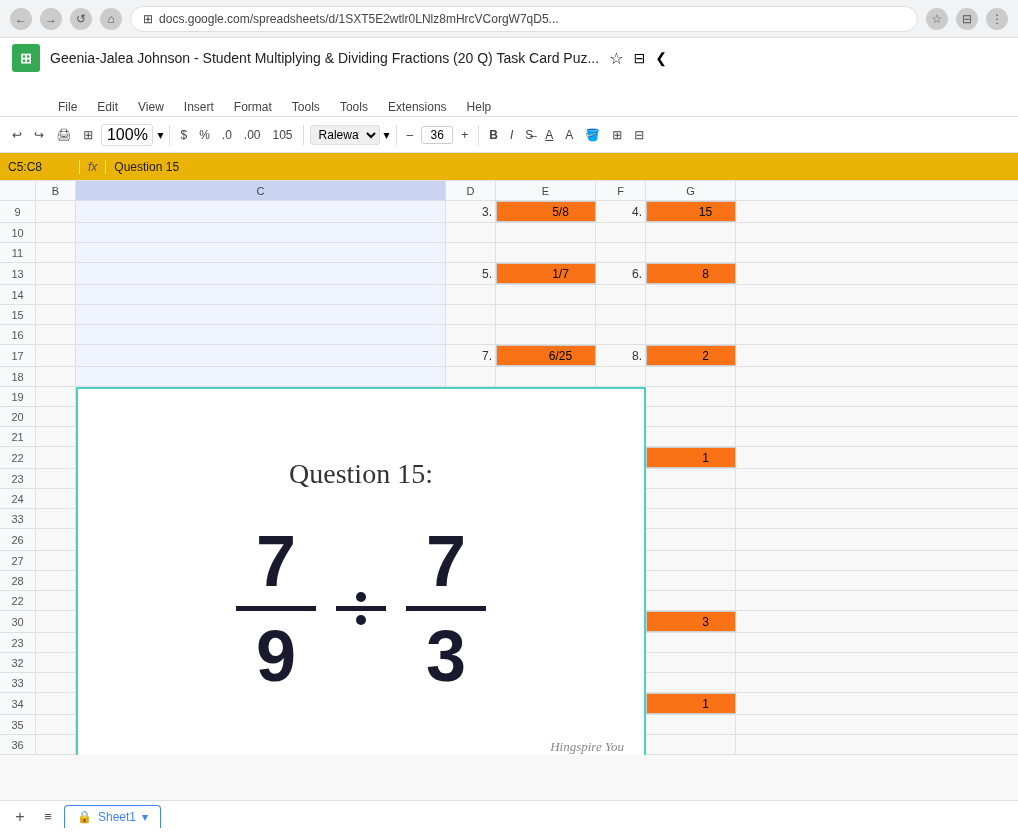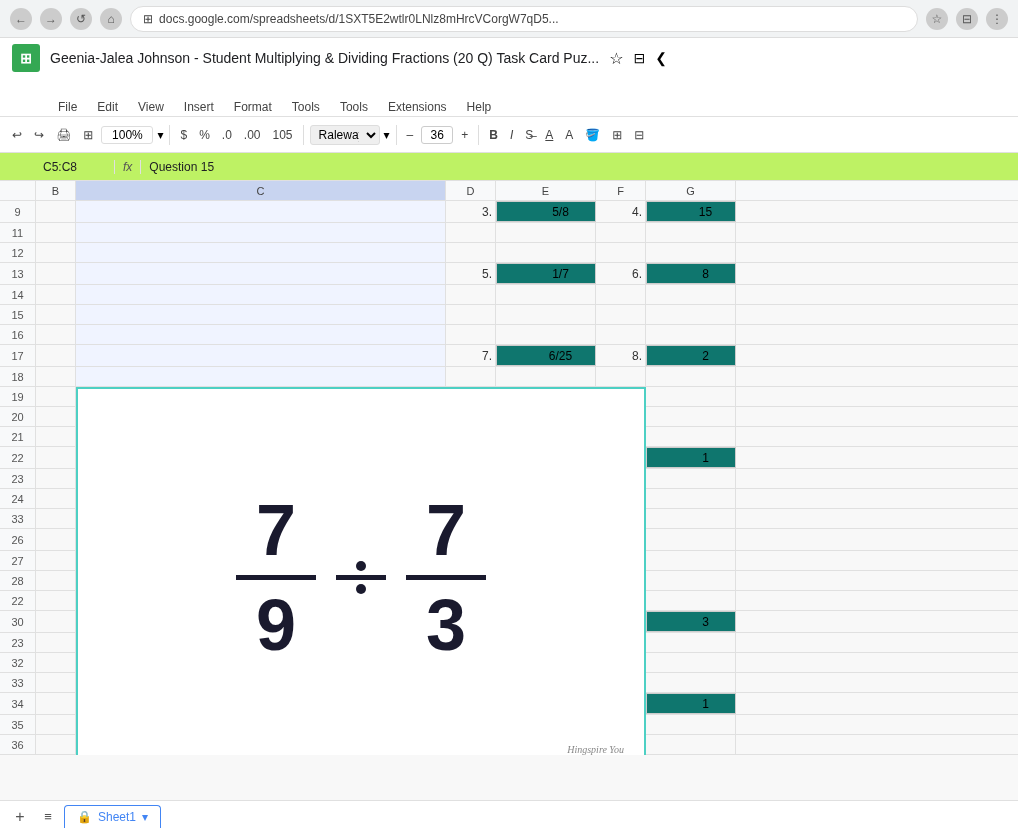--- a/index.html
+++ b/index.html
@@ -107,21 +107,21 @@
       color: #444;
       font-size: 12px;
       display: flex; align-items: center; justify-content: center;
     }
     .zoom-field {
       border: 1px solid #ddd;
       border-radius: 3px;
       padding: 1px 4px;
       width: 45px;
       text-align: center;
-      font-size: 12px;
+      font-size: 16px;
     }
     .font-select {
       border: 1px solid #ddd;
       border-radius: 3px;
       padding: 1px 4px;
       font-size: 12px;
       width: 70px;
     }
     .font-size-field {
       border: 1px solid #ccc;
@@ -133,27 +133,26 @@
     }
     .toolbar-divider {
       width: 1px;
       height: 20px;
       background: #ddd;
       margin: 0 2px;
     }
 
     
     .formula-bar {
-      background: #bef264;
+      background: #eab308;
       height: 28px;
       display: flex;
       align-items: center;
       border-bottom: 1px solid #e0e0e0;
       font-size: 12px;
-      padding-left: 35px;
     }
     .cell-ref {
       width: 80px;
       padding: 0 8px;
       border-right: 1px solid #e0e0e0;
       font-size: 12px;
       color: #202124;
     }
     .formula-icon {
       padding: 0 8px;
@@ -294,27 +293,27 @@
     .div-bar {
       width: 50px; height: 5px;
       background: #1a1a2e;
     }
     .watermark {
       position: absolute;
       bottom: 10px;
       right: 20px;
       font-family: 'Georgia', serif;
       font-style: italic;
-      font-size: 10px;
+      font-size: 13px;
       color: #888;
     }
 
     
     .answer-box {
-      background: #0f766e;
+      background: #f97316;
       border: 1px solid #ccc;
       padding-left: 32px;
     }
     .number-cell {
       color: #333;
       font-weight: 500;
     }
 
     
     .col-c-highlight {
@@ -466,30 +465,30 @@
   <div class="grid-row" style="height: 22px;">
     <div class="row-num">9</div>
     <div class="cell col-b"></div>
     <div class="cell col-c" style="background:#f0f4ff;"></div>
     <div class="cell col-d number-cell" style="justify-content:flex-end; font-weight:500;">3.</div>
     <div class="cell col-e answer-box">5/8</div>
     <div class="cell col-f number-cell" style="justify-content:flex-end; font-weight:500;">4.</div>
     <div class="cell col-g answer-box">15</div>
   </div>
       <div class="grid-row">
+    <div class="row-num">10</div>
+    <div class="cell col-b"></div>
+    <div class="cell col-c" style="background:#f0f4ff;"></div>
+    <div class="cell col-d number-cell" style="justify-content:flex-end; font-weight:500;"></div>
+    <div class="cell col-e "></div>
+    <div class="cell col-f number-cell" style="justify-content:flex-end; font-weight:500;"></div>
+    <div class="cell col-g "></div>
+  </div>
+      <div class="grid-row">
     <div class="row-num">11</div>
-    <div class="cell col-b"></div>
-    <div class="cell col-c" style="background:#f0f4ff;"></div>
-    <div class="cell col-d number-cell" style="justify-content:flex-end; font-weight:500;"></div>
-    <div class="cell col-e "></div>
-    <div class="cell col-f number-cell" style="justify-content:flex-end; font-weight:500;"></div>
-    <div class="cell col-g "></div>
-  </div>
-      <div class="grid-row">
-    <div class="row-num">12</div>
     <div class="cell col-b"></div>
     <div class="cell col-c" style="background:#f0f4ff;"></div>
     <div class="cell col-d number-cell" style="justify-content:flex-end; font-weight:500;"></div>
     <div class="cell col-e "></div>
     <div class="cell col-f number-cell" style="justify-content:flex-end; font-weight:500;"></div>
     <div class="cell col-g "></div>
   </div>
       <div class="grid-row" style="height: 22px;">
     <div class="row-num">13</div>
     <div class="cell col-b"></div>
@@ -702,20 +701,21 @@
     <div class="cell col-b"></div>
     <div class="cell col-c" style="background:#f0f4ff;"></div>
     <div class="cell col-d number-cell" style="justify-content:flex-end; font-weight:500;"></div>
     <div class="cell col-e "></div>
     <div class="cell col-f number-cell" style="justify-content:flex-end; font-weight:500;"></div>
     <div class="cell col-g "></div>
   </div>
     </div>
 
   <div class="question-card">
+    <div class="question-title">Question 15:</div>
     <div class="fraction-display">
       <div class="fraction">
         <span>7</span>
         <div class="fraction-line"></div>
         <span>9</span>
       </div>
       <div class="division-symbol">
         <div class="div-dot"></div>
         <div class="div-bar"></div>
         <div class="div-dot"></div>

